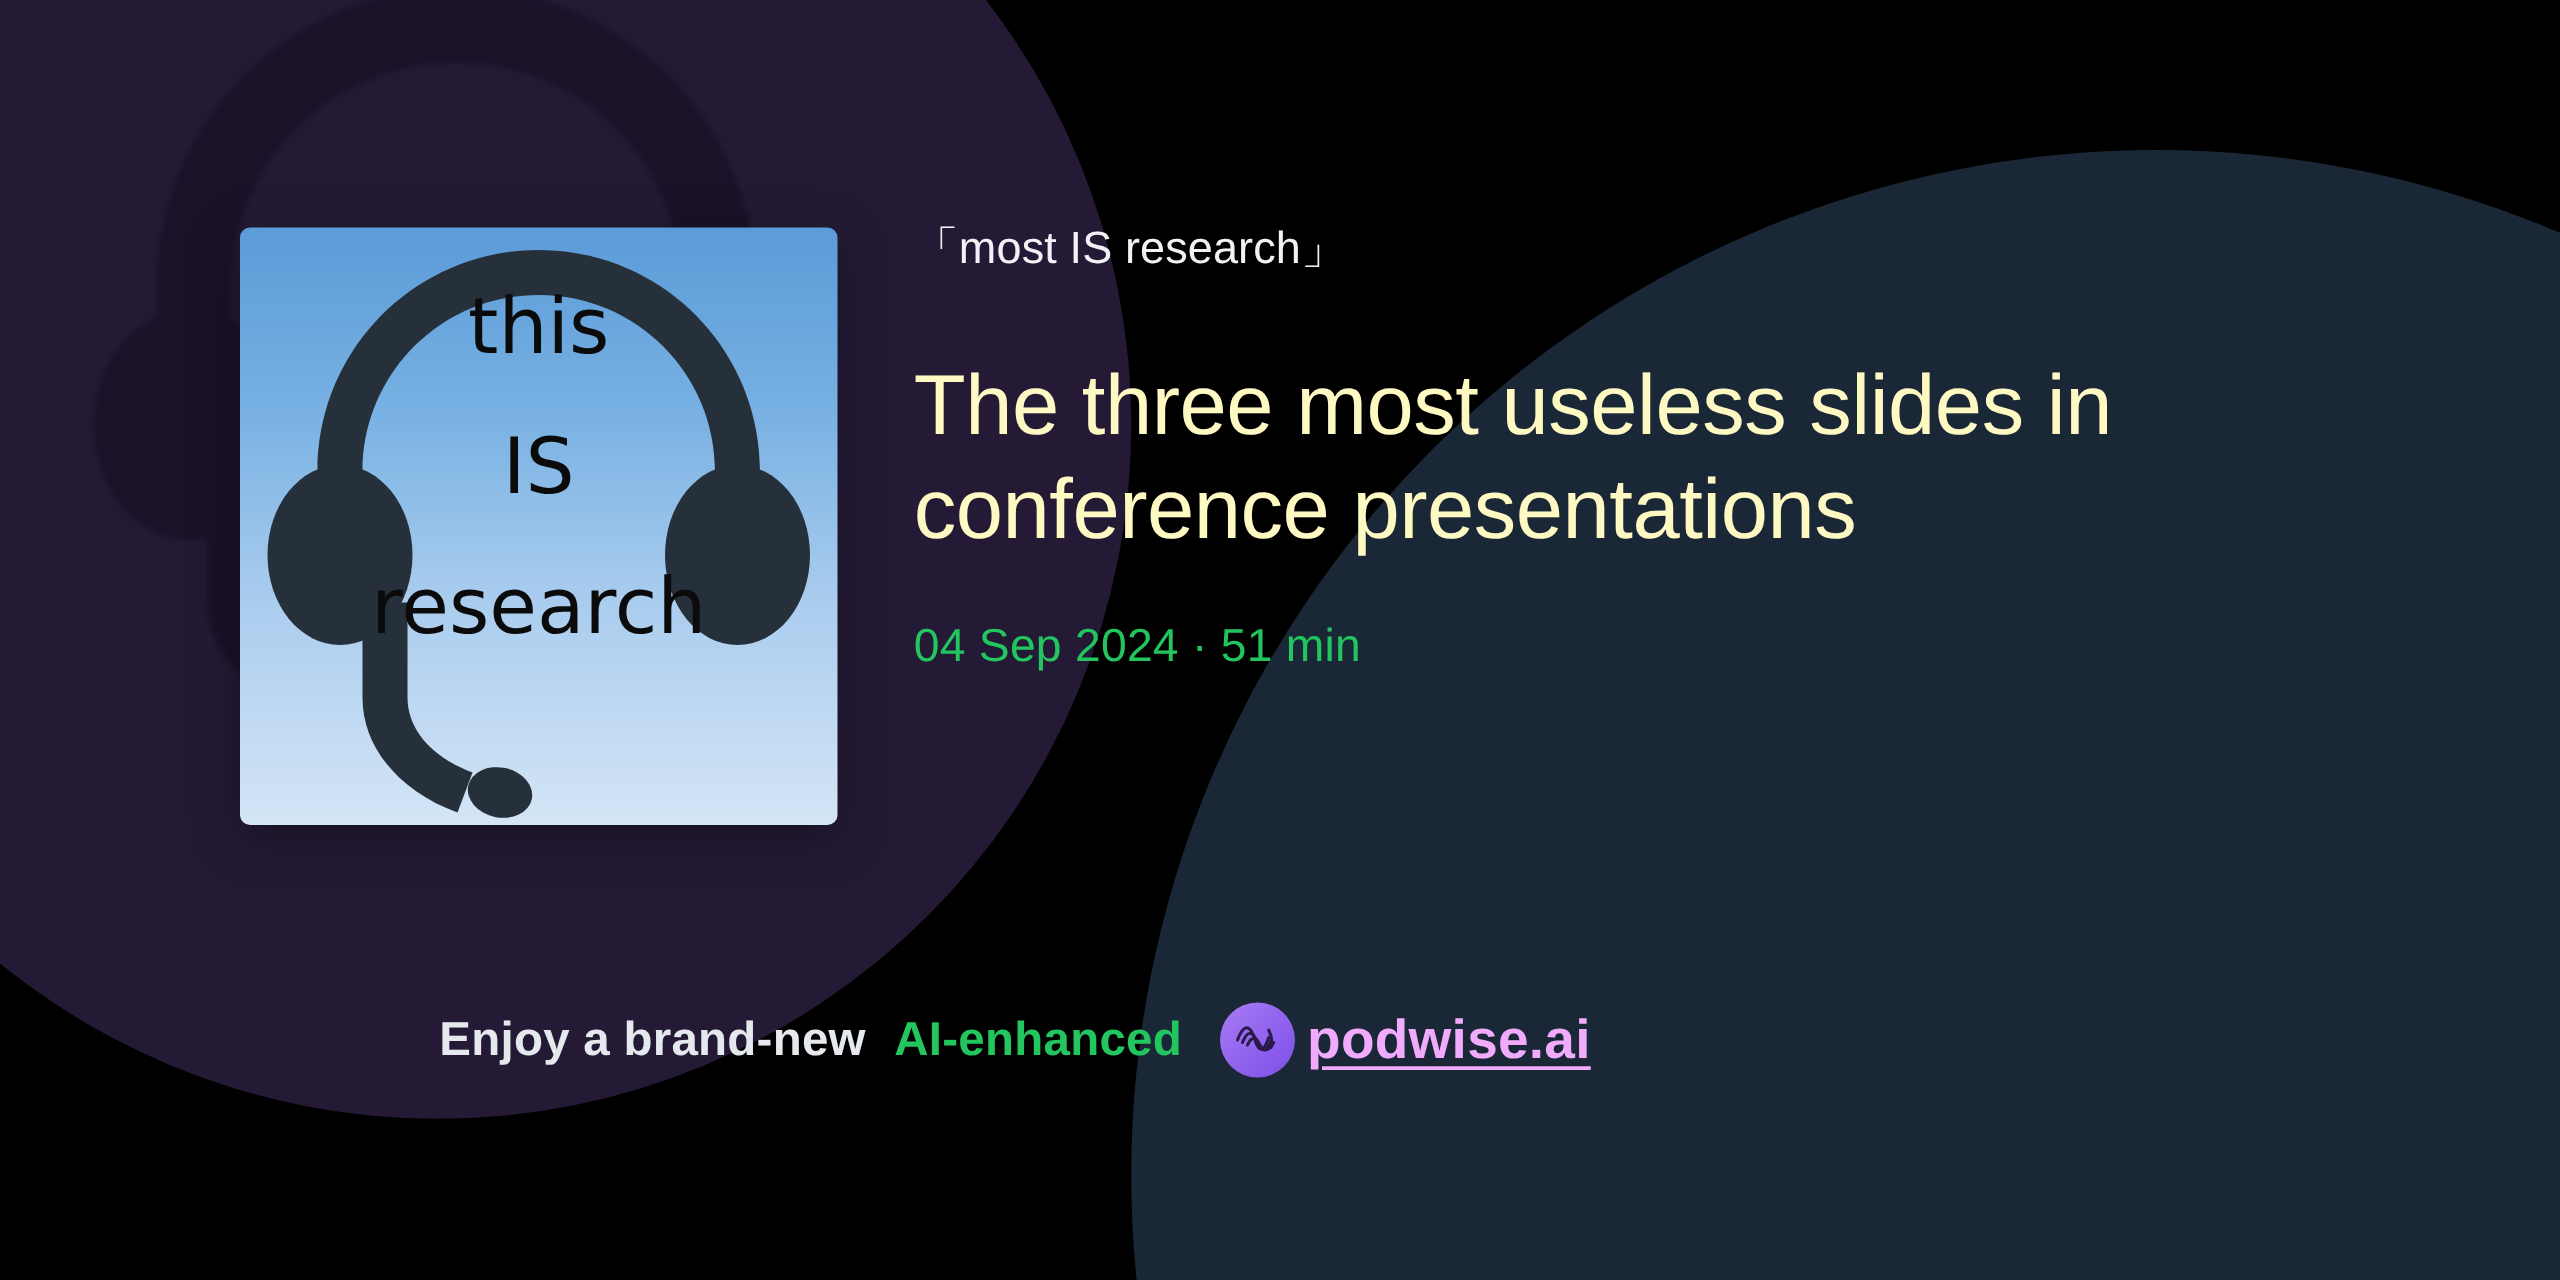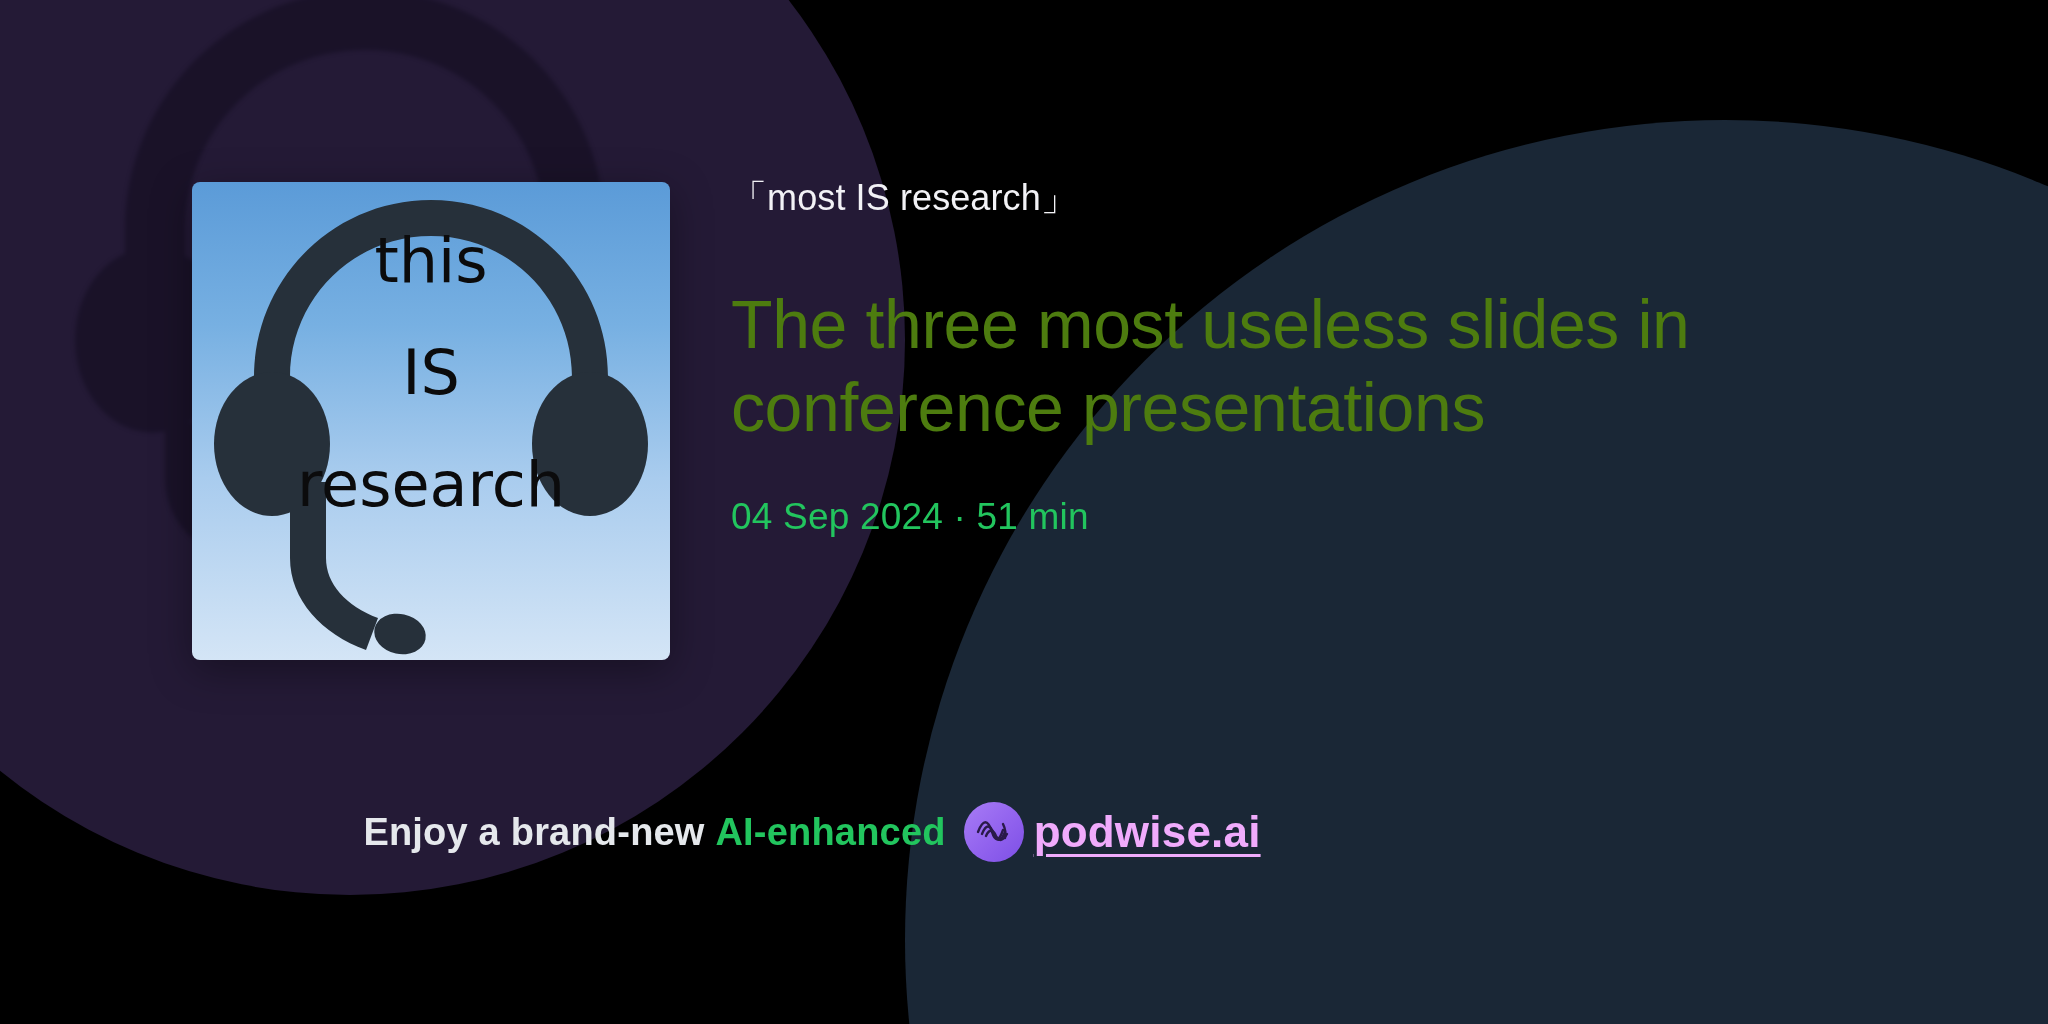--- a/index.html
+++ b/index.html
@@ -79,42 +79,42 @@
     font-size: 36px;
     line-height: 1.25;
     color: #f2f2f6;
     letter-spacing: 0.1px;
     white-space: nowrap;
   }
   .ep-title {
     margin-top: 63px;
     font-size: 68px;
     line-height: 1.22;
-    color: #4d7c0f;
+    color: #fef9c3;
     letter-spacing: -0.4px;
     font-weight: 400;
     max-width: 1100px;
   }
   .meta {
     margin-top: 47px;
     font-size: 37px;
     color: #22c55e;
     letter-spacing: 0.2px;
   }
 
   
   .promo {
     position: absolute;
     left: 0;
     top: 802px;
     width: 1624px;
     display: flex;
     align-items: center;
     justify-content: center;
-    gap: 0;
+    gap: 12px;
     font-size: 38px;
     font-weight: 700;
     letter-spacing: 0.2px;
   }
   .promo .t-white { color: #e5e8ec; }
   .promo .t-accent { color: #22c55e; }
   .promo-brand {
     display: inline-flex;
     align-items: center;
     gap: 10px;

